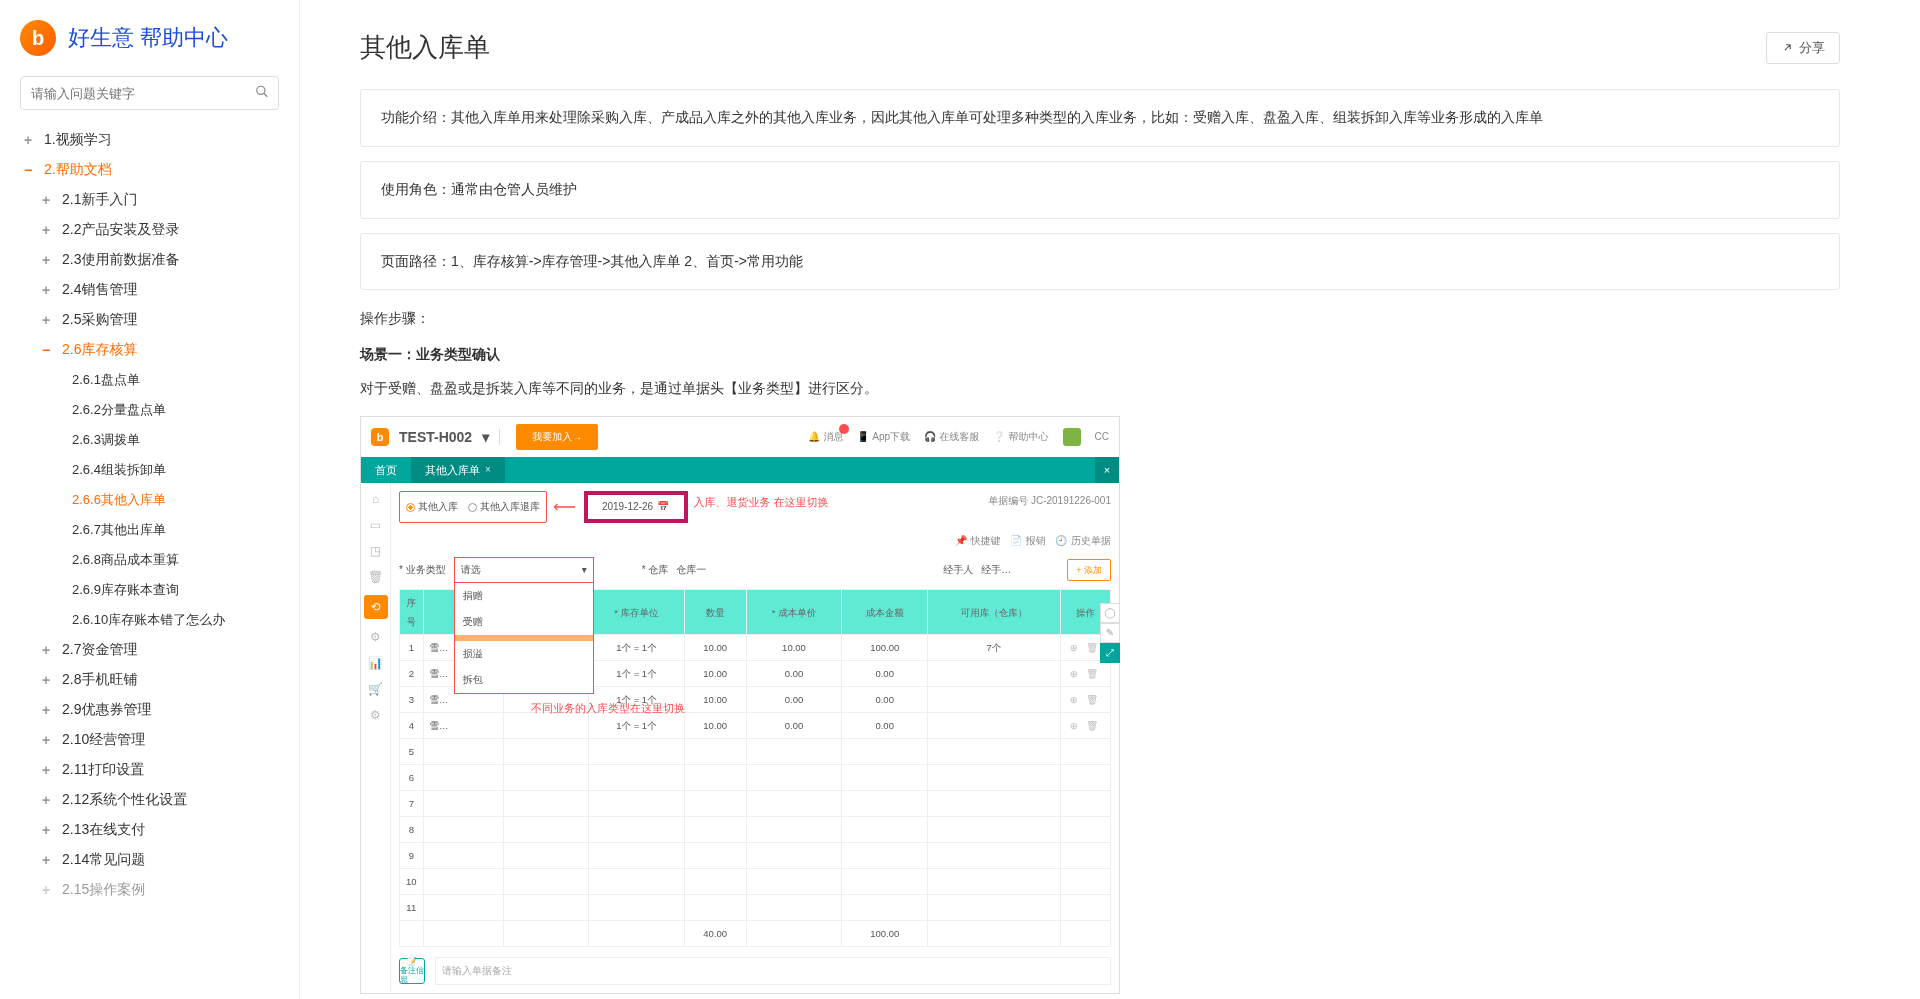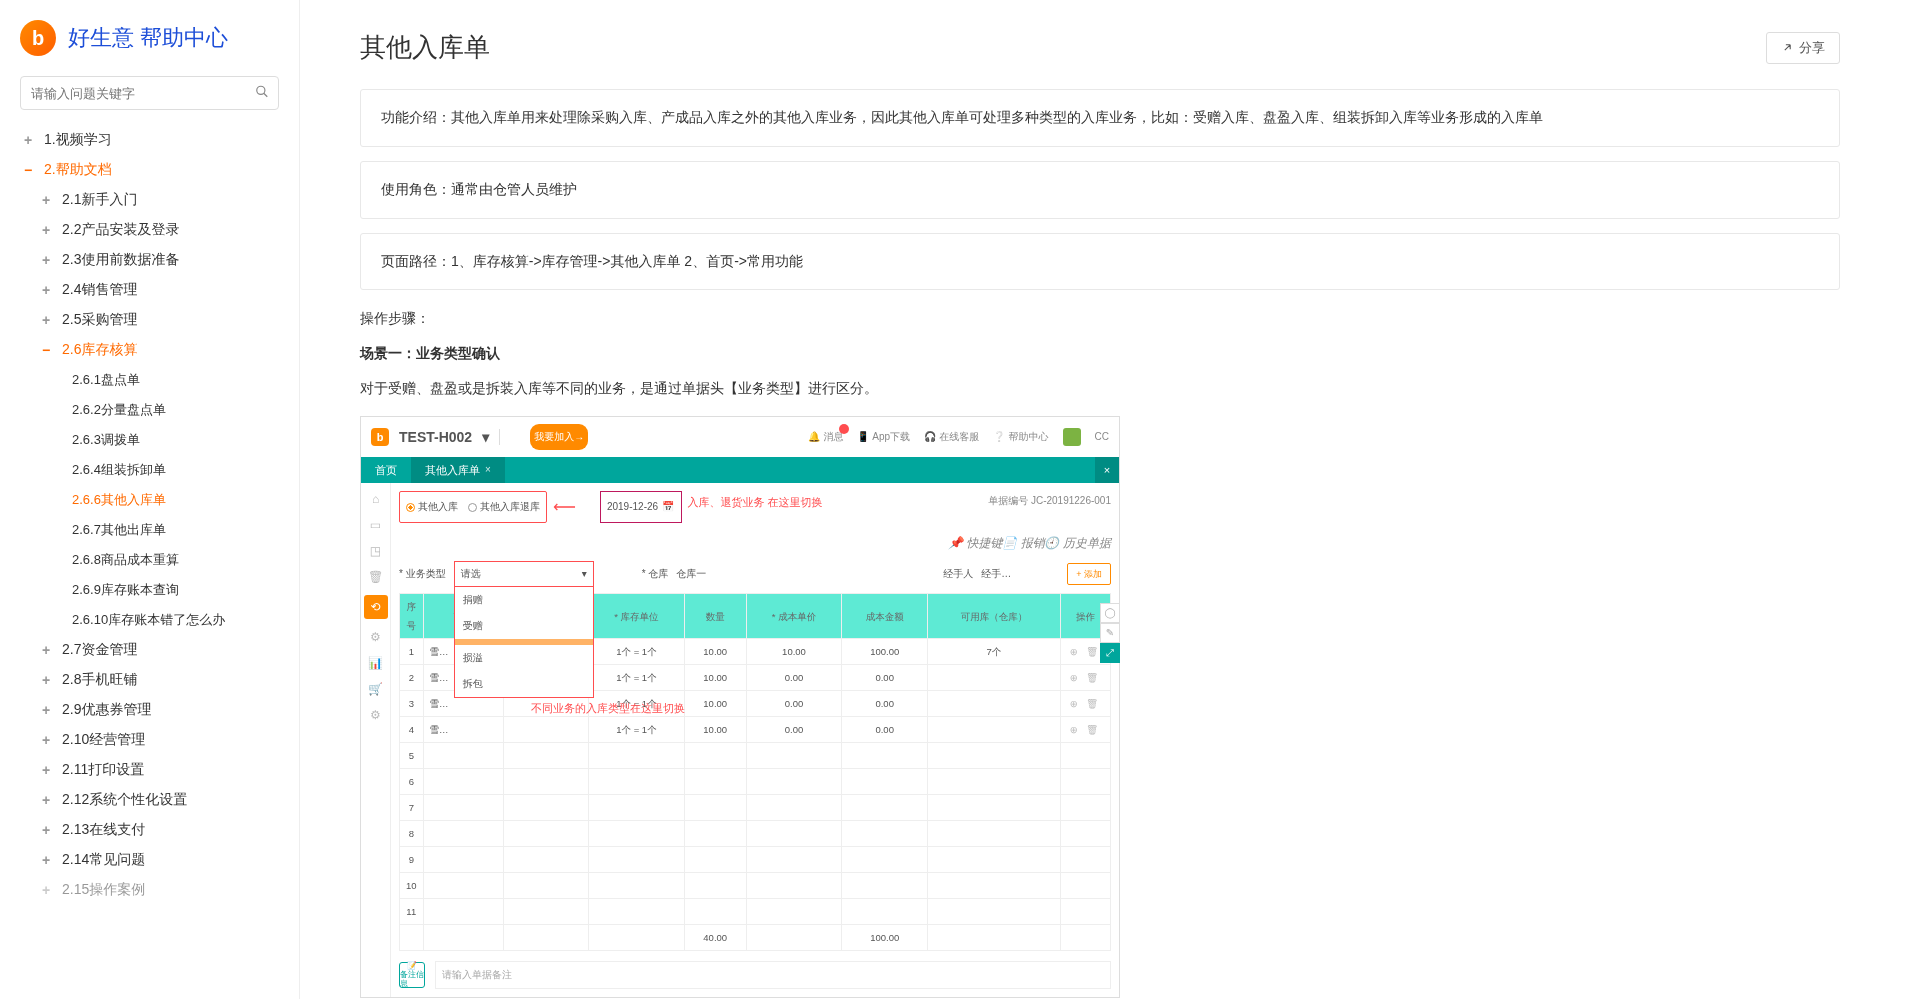--- a/index.html
+++ b/index.html
@@ -32,31 +32,31 @@
     .main { flex: 1; padding: 30px 60px; max-width: 1600px; }
     .title-row { display: flex; align-items: center; justify-content: space-between; margin-bottom: 24px; }
     .page-title { font-size: 26px; font-weight: 500; color: #333; }
     .share-btn { border: 1px solid #ddd; background: #fff; padding: 6px 14px; border-radius: 3px; color: #555; font-size: 13px; cursor: pointer; display: flex; align-items: center; gap: 5px; }
     
     .panel { border: 1px solid #e8e8e8; border-radius: 3px; padding: 16px 20px; margin-bottom: 14px; background: #fff; line-height: 1.7; font-size: 14px; }
     .panel .label { font-weight: 500; }
     
     .content-block { font-size: 14px; line-height: 2; color: #333; }
     .content-block .section-label { font-weight: 500; margin-bottom: 8px; }
-    .content-block .scenario-title { margin-top: 4px; font-family: Liberation Mono, monospace; }
+    .content-block .scenario-title { margin-top: 4px; }
     .content-block .scenario-title strong { font-weight: 600; }
     .content-block p { margin: 6px 0; }
     
     
     .ss-wrap { width: 760px; margin: 14px 0; border: 1px solid #ddd; font-size: 11px; }
     .ss-top { background: #fff; display: flex; align-items: center; padding: 6px 10px; gap: 10px; }
     .ss-logo { width: 18px; height: 18px; border-radius: 4px; background: #ff8a00; color: #fff; display: inline-flex; align-items: center; justify-content: center; font-size: 11px; font-weight: bold; }
     .ss-top-sep { width: 1px; height: 16px; background: #ddd; }
     .ss-top-text { color: #555; font-size: 14px; font-weight: bold; }
-    .ss-top-btn { margin-left: 20px; background: #ff8a00; color: #fff; padding: 3px 4px; border-radius: 9px; font-size: 10px; }
+    .ss-top-btn { margin-left: 6px; background: #ff8a00; color: #fff; padding: 3px 16px; border-radius: 2px; font-size: 10px; }
     .ss-top-right { margin-left: auto; display: flex; gap: 14px; color: #888; font-size: 10px; align-items: center; }
     .ss-badge { position: relative; }
     .ss-badge::after { content: ""; position: absolute; top: -3px; right: -5px; width: 10px; height: 10px; background: #ff4d4f; border-radius: 50%; }
     .ss-avatar { width: 18px; height: 18px; border-radius: 3px; background: #7cb342; }
     
     .ss-tabs { background: #00a69c; display: flex; align-items: center; height: 26px; color: #fff; font-size: 11px; }
     .ss-tab { padding: 0 14px; height: 100%; display: flex; align-items: center; gap: 5px; }
     .ss-tab.active { background: #008c83; }
     .ss-tab-close { font-size: 10px; opacity: .8; }
     .ss-tabs-end { margin-left: auto; width: 24px; height: 100%; background: #008c83; display: flex; align-items: center; justify-content: center; }
@@ -65,25 +65,25 @@
     .ss-rail { width: 30px; background: #fff; display: flex; flex-direction: column; align-items: center; gap: 10px; padding-top: 8px; border-right: 1px solid #eee; }
     .ss-rail-item { width: 16px; height: 16px; color: #bbb; font-size: 12px; display: flex; align-items: center; justify-content: center; }
     .ss-rail-item.hl { background: #ff8a00; color: #fff; width: 24px; height: 24px; border-radius: 3px; }
     
     .ss-content { flex: 1; background: #fff; padding: 8px; position: relative; }
     .ss-header-row { display: flex; font-size: 10px; color: #555; margin-bottom: 8px; }
     .ss-radio-group { border: 1px solid #ff4d4f; padding: 2px 6px; border-radius: 2px; display: inline-flex; gap: 10px; align-items: center; }
     .ss-radio { display: inline-flex; align-items: center; gap: 3px; }
     .ss-radio-dot { width: 9px; height: 9px; border: 1px solid #999; border-radius: 50%; display: inline-block; }
     .ss-radio-dot.on { border-color: #ff8a00; background: radial-gradient(circle, #ff8a00 40%, transparent 45%); }
-    .ss-date-box { margin-left: 24px; border: 1px solid #be185d; padding: 2px 6px; display: inline-flex; align-items: center; gap: 4px; }
+    .ss-date-box { margin-left: 8px; border: 4px solid #be185d; padding: 2px 14px; display: inline-flex; align-items: center; gap: 4px; }
     .ss-arrow-left { color: #ff4d4f; margin-left: 6px; font-size: 16px; }
     .ss-red-text { color: #ff4d4f; font-size: 11px; margin-left: 6px; }
     .ss-right-meta { margin-left: auto; color: #888; }
-    .ss-header-links { margin-left: auto; display: flex; color: #888; font-size: 12px; font-style: italic; }
+    .ss-header-links { margin-left: auto; display: flex; gap: 10px; color: #888; font-size: 10px; }
     
     .ss-row2 { display: flex; align-items: center; font-size: 10px; color: #555; margin-bottom: 6px; gap: 8px; }
     .ss-dropdown-wrap { position: relative; display: inline-block; }
     .ss-dropdown-box { border: 1px solid #ff4d4f; width: 140px; padding: 2px 6px; display: flex; align-items: center; justify-content: space-between; }
     .ss-dropdown-list { position: absolute; top: 100%; left: 0; width: 140px; border: 1px solid #ff4d4f; border-top: none; background: #fff; z-index: 5; }
     .ss-dd-item { padding: 3px 8px; font-size: 10px; color: #555; }
     .ss-dd-item.sel { background: #ffb366; color: #fff; }
     .ss-row2 .spacer { flex: 1; }
     .ss-add-btn { border: 1px solid #ff8a00; color: #ff8a00; padding: 1px 8px; border-radius: 2px; font-size: 9px; }
     

